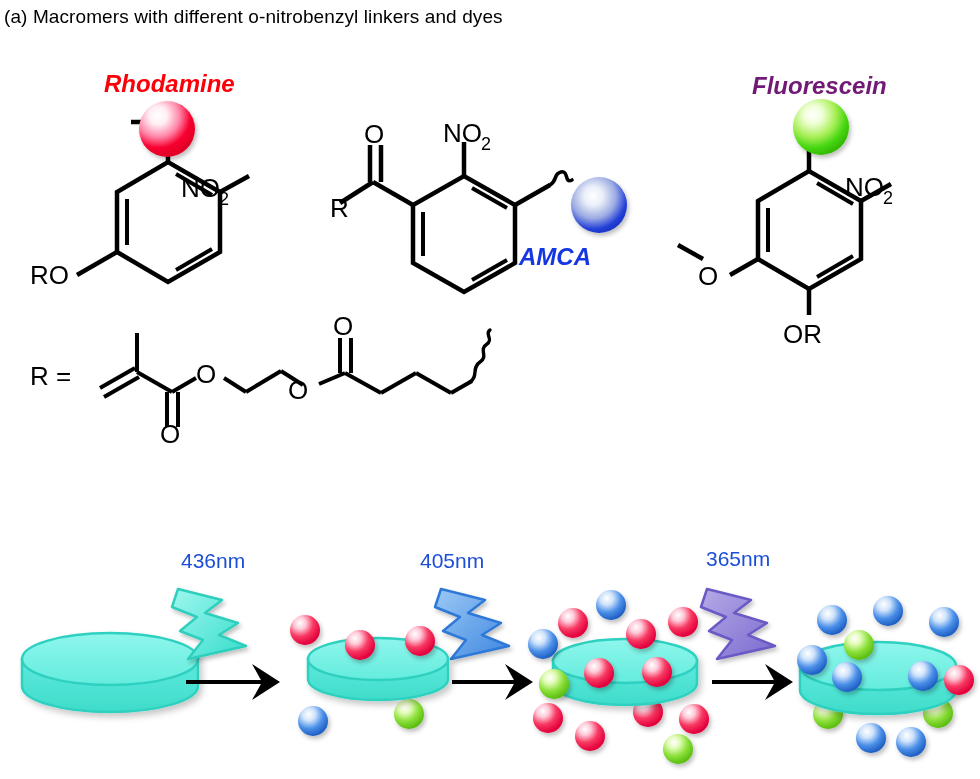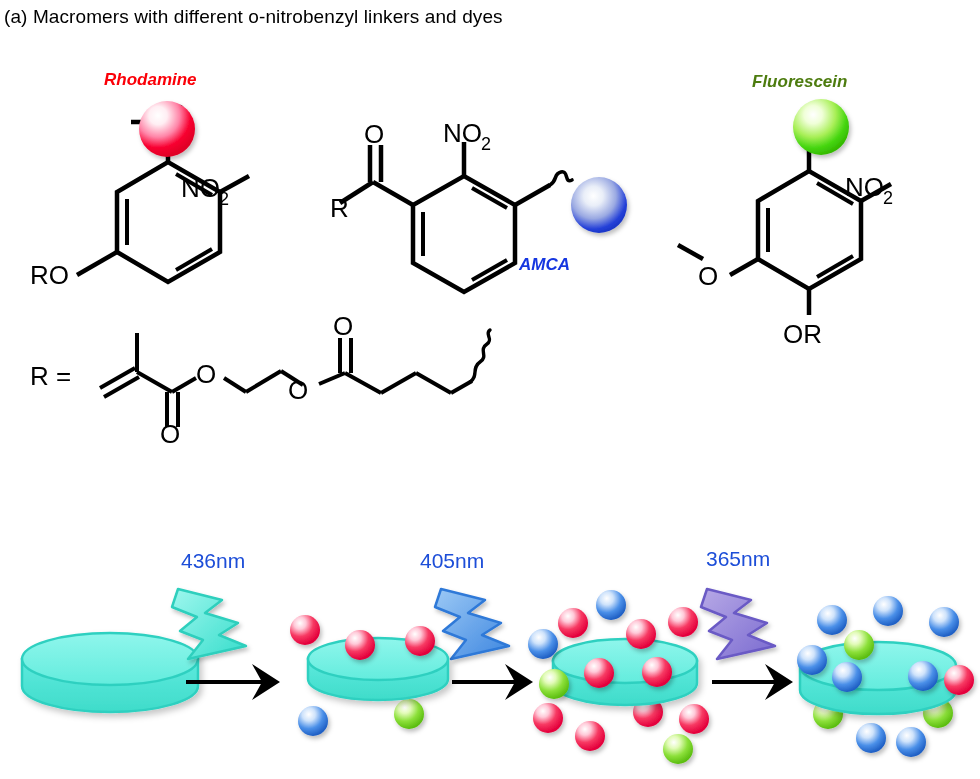--- a/index.html
+++ b/index.html
@@ -29,26 +29,26 @@
     letter-spacing: 0.1px;
   }
   #caption-a { left: 4px; top: 6px; }
   #caption-b { left: 4px; top: 485px; }
 
   .dye-label {
     position: absolute;
     font-family: "Liberation Sans", sans-serif;
     font-style: italic;
     font-weight: bold;
-    font-size: 17px;
+    font-size: 24px;
     white-space: nowrap;
   }
   #label-rhodamine { left: 104px; top: 70px; color: #fb0008; }
-  #label-amca      { left: 519px; top: 255px; color: #1536e0; }
-  #label-fluorescein { left: 752px; top: 72px; color: #4d7c0f; }
+  #label-amca      { left: 519px; top: 243px; color: #1536e0; }
+  #label-fluorescein { left: 752px; top: 72px; color: #701a75; }
 
   .svg-layer {
     position: absolute;
     left: 0; top: 0;
     width: 980px;
     height: 779px;
     pointer-events: none;
   }
   .struct-text {
     font-family: "Liberation Sans", sans-serif;

